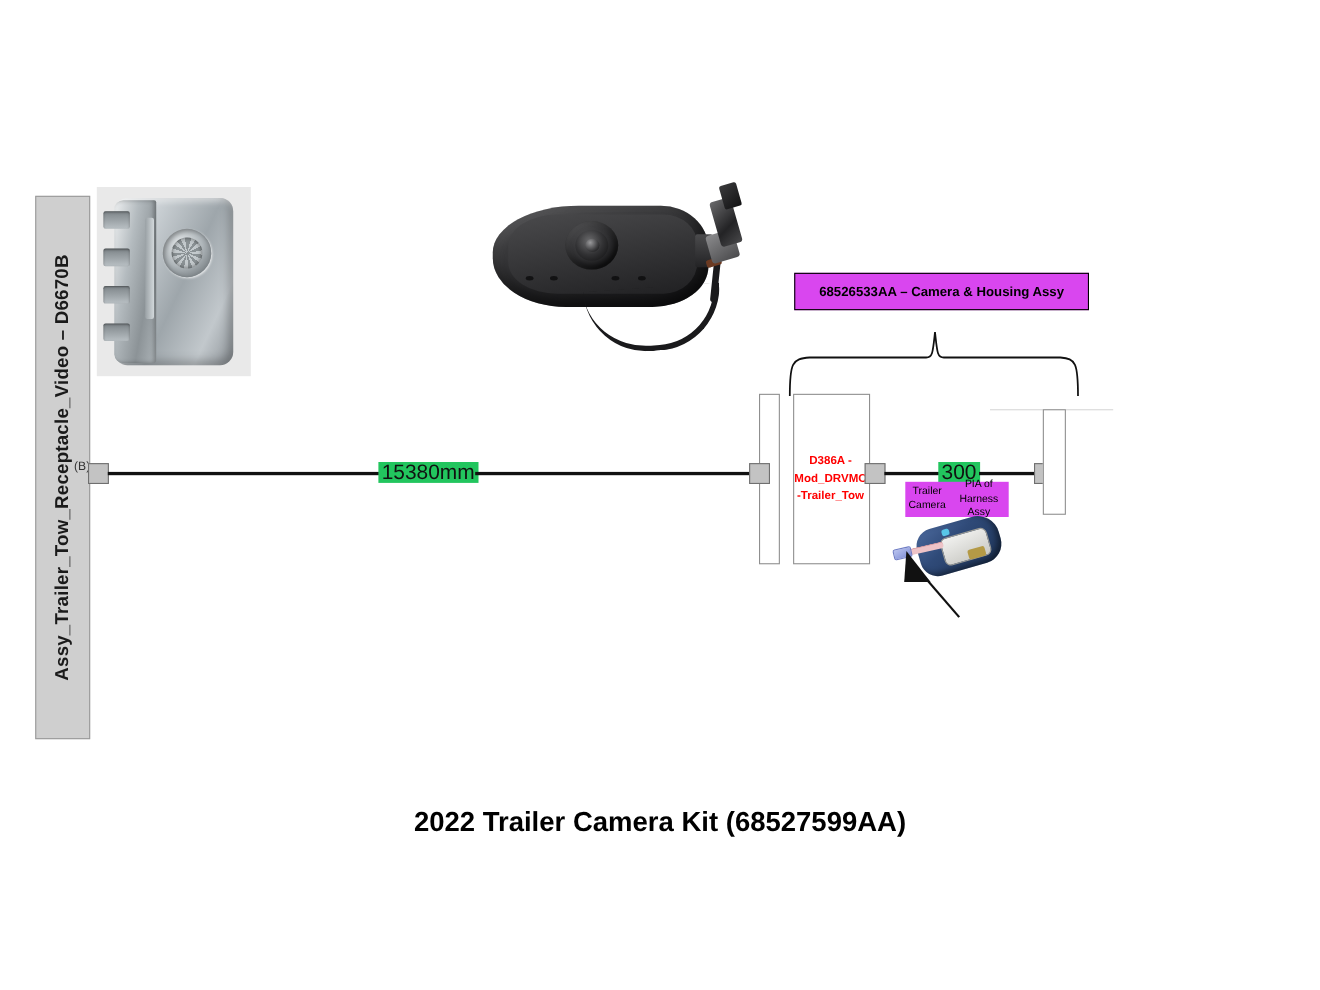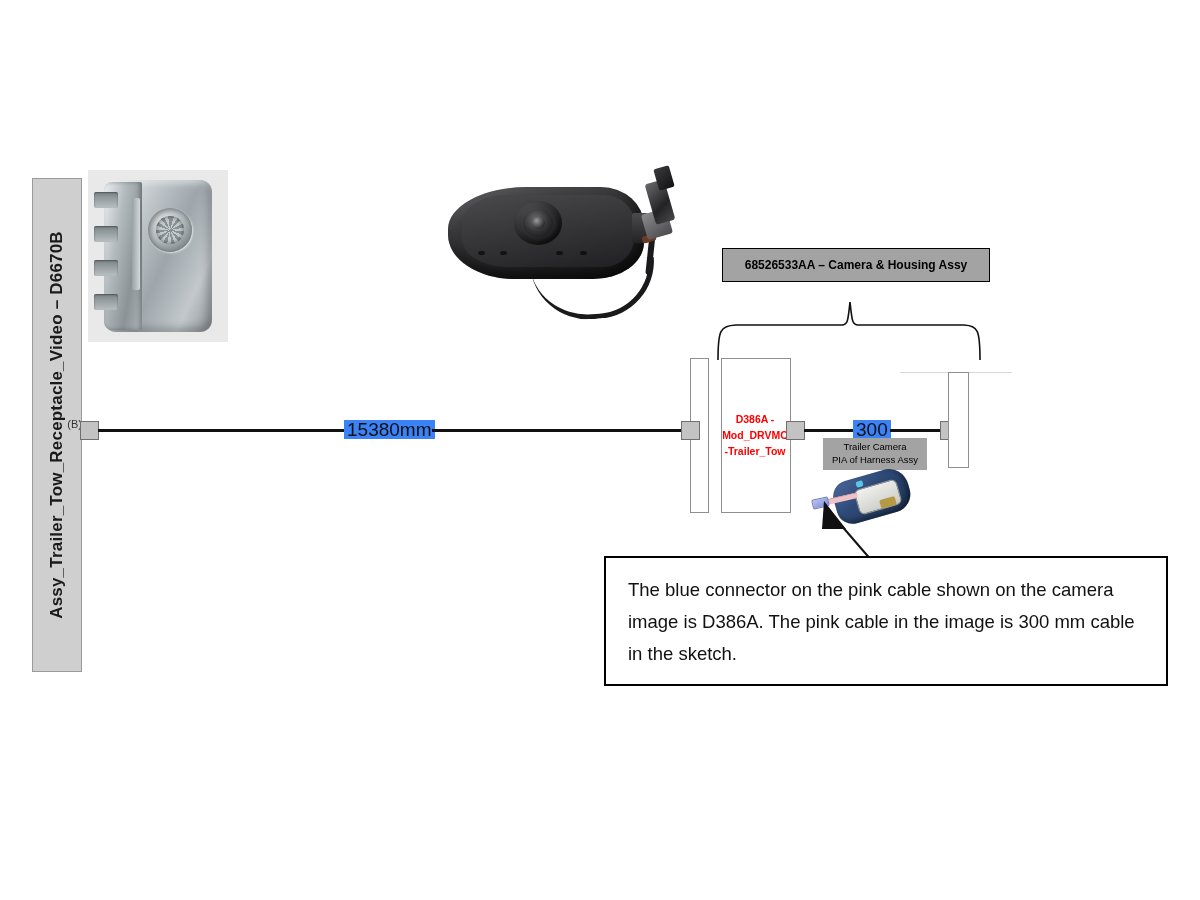--- a/index.html
+++ b/index.html
@@ -219,28 +219,28 @@
     box-sizing: border-box;
   }
   .rect-outline {
     border: 1px solid #8f8f8f;
     background: #ffffff;
     box-sizing: border-box;
   }
   .wire-dim {
     font-size: 19px;
     color: #111;
-    background: #3b82f6;
+    background: #22c55e;
     padding: 0 3px;
     line-height: 1;
   }
 
   
   .yellow-box {
-    background: #a3a3a3;
+    background: #d946ef;
     border: 1px solid #000000;
     box-sizing: border-box;
     display: flex;
     align-items: center;
     justify-content: center;
     text-align: center;
     font-weight: bold;
     color: #000;
   }
   #label-camera-housing {
@@ -248,22 +248,22 @@
     width: 268px; height: 34px;
     font-size: 12px;
   }
   #label-harness {
     left: 301px; top: 447px;
     width: 180px; height: 28px;
     font-size: 12px;
   }
   #label-pia {
     left: 823px; top: 438px;
-    width: 104px; height: 32px;
-    flex-direction: column;
+    width: 94px; height: 32px;
+    flex-direction: row;
     font-size: 9.5px;
     font-weight: normal;
     line-height: 1.35;
     border: none;
   }
   #label-d386a {
     left: 722px; top: 412px;
     width: 66px;
     text-align: center;
     color: #ff0000;
@@ -442,16 +442,16 @@
     <div class="cc-dot"></div>
     <div class="cc-pinkcable"></div>
     <div class="cc-blue-conn"></div>
   </div>
 
   <svg class="abs" style="left:800px; top:495px;" width="100" height="70">
     <line x1="72" y1="66" x2="34" y2="22" stroke="#111" stroke-width="2"></line>
     <polygon points="24,6 46,34 22,34" fill="#111"></polygon>
   </svg>
 
-  <div class="abs" id="description-box">The blue connector on the pink cable shown on the camera image is D386A. The pink cable in the image is 300 mm cable in the sketch.</div>
-
+
+  <div class="abs" id="page-title">2022 Trailer Camera Kit (68527599AA)</div>
 
 </div>
 
 </body></html>

